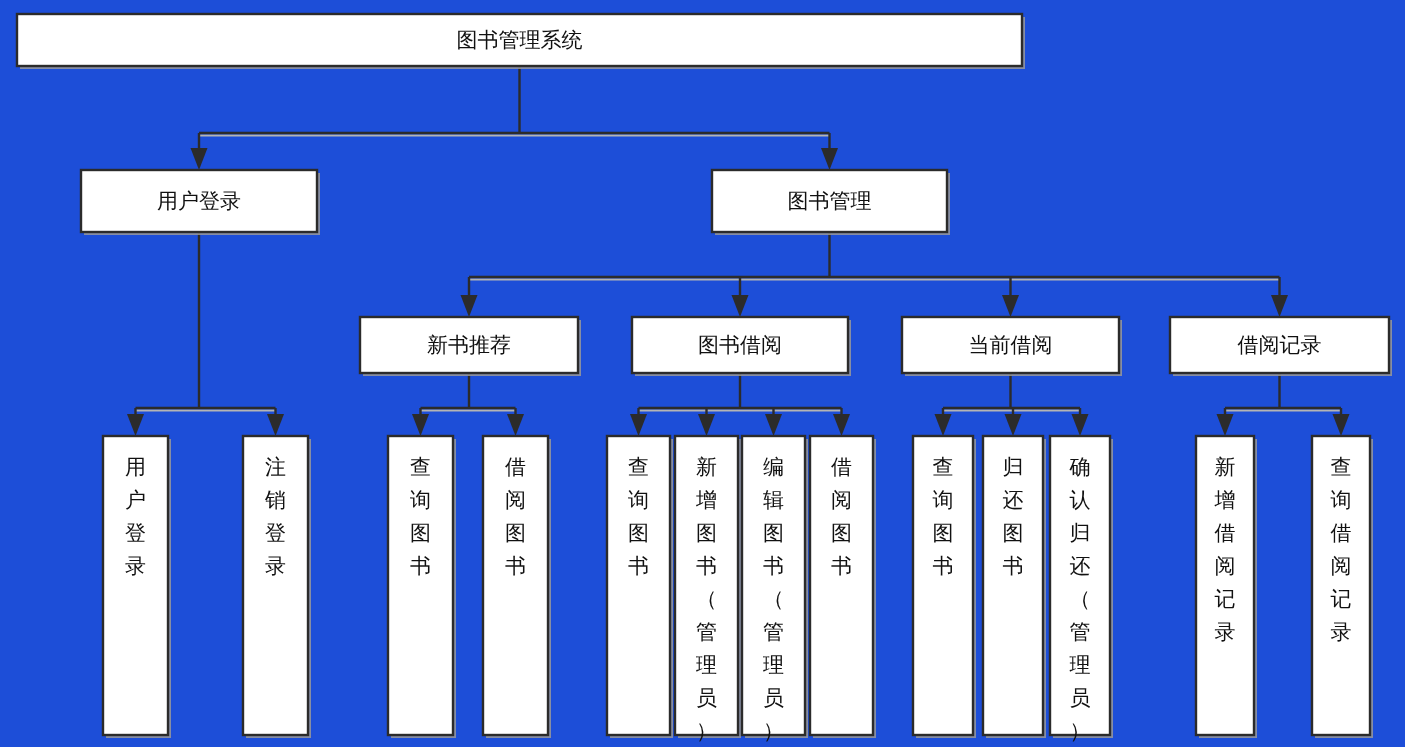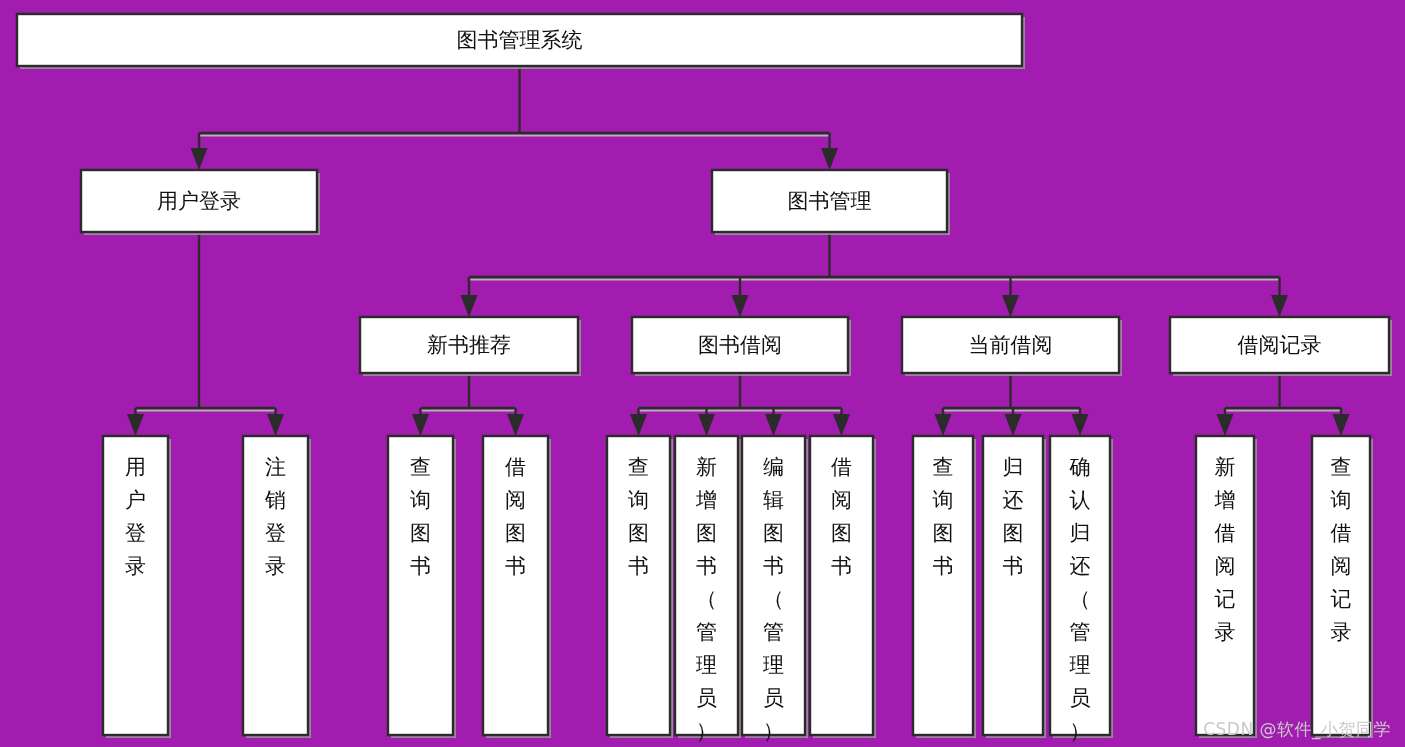--- a/index.html
+++ b/index.html
@@ -10,21 +10,21 @@
   body {
     width: 1405px;
     height: 747px;
     font-family: "DejaVu Sans", "Liberation Sans", sans-serif;
     overflow: hidden;
   }
   #diagram-root {
     position: relative;
     width: 1405px;
     height: 747px;
-    background: #a21caf;
+    background: #1d4ed8;
   }
   svg#tree-svg {
     position: absolute;
     left: 0;
     top: 0;
     width: 1405px;
     height: 747px;
   }
   .node-box {
     fill: #ffffff;
@@ -305,14 +305,13 @@
           <rect x="1312" y="436" width="58" height="299" class="node-box"></rect>
           <text x="1341" y="468" class="node-label vertical-label">查</text>
           <text x="1341" y="501" class="node-label vertical-label">询</text>
           <text x="1341" y="534" class="node-label vertical-label">借</text>
           <text x="1341" y="567" class="node-label vertical-label">阅</text>
           <text x="1341" y="600" class="node-label vertical-label">记</text>
           <text x="1341" y="633" class="node-label vertical-label">录</text>
         </g>
       </g>
   </svg>
-  <div class="watermark-text">CSDN @软件_小贺同学</div>
 </div>
 
 </body></html>

